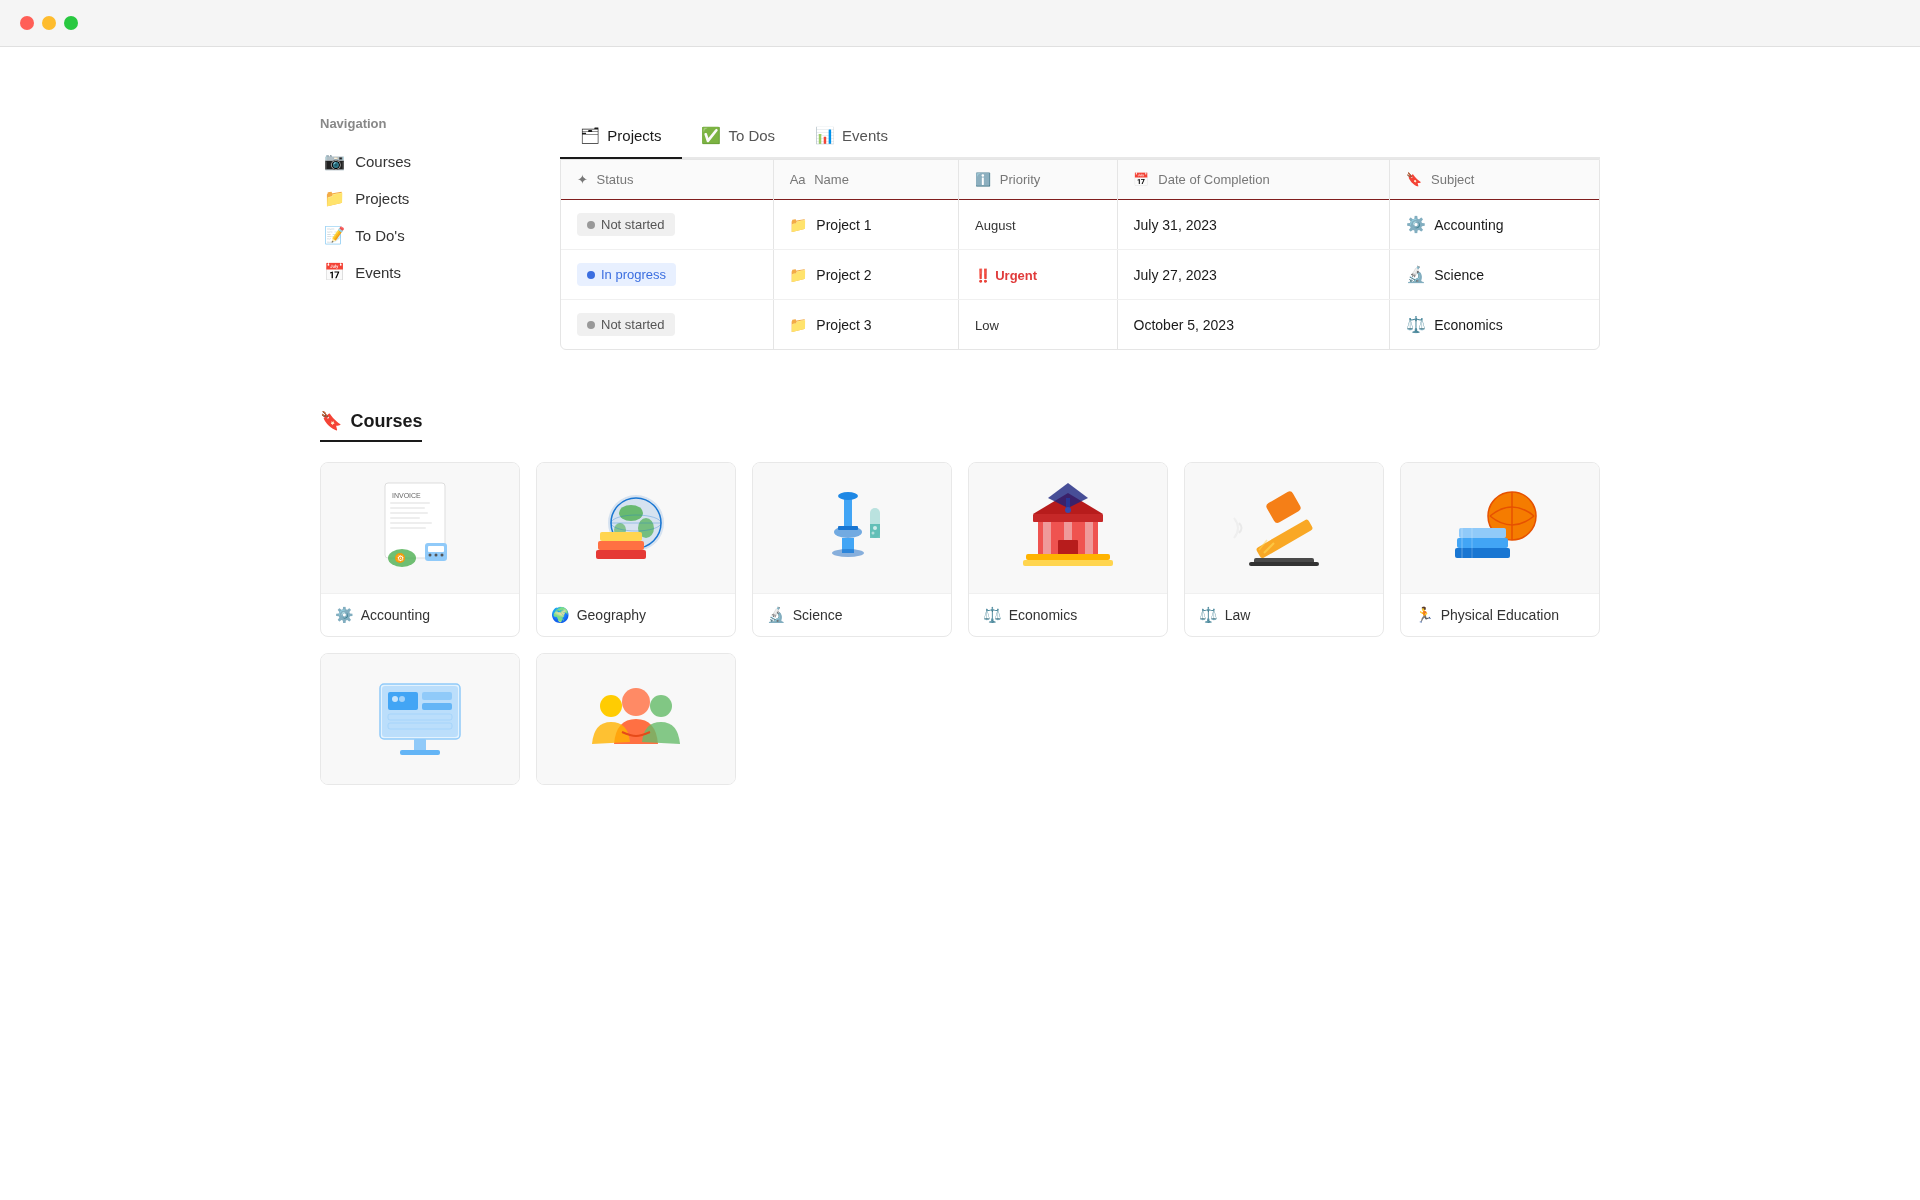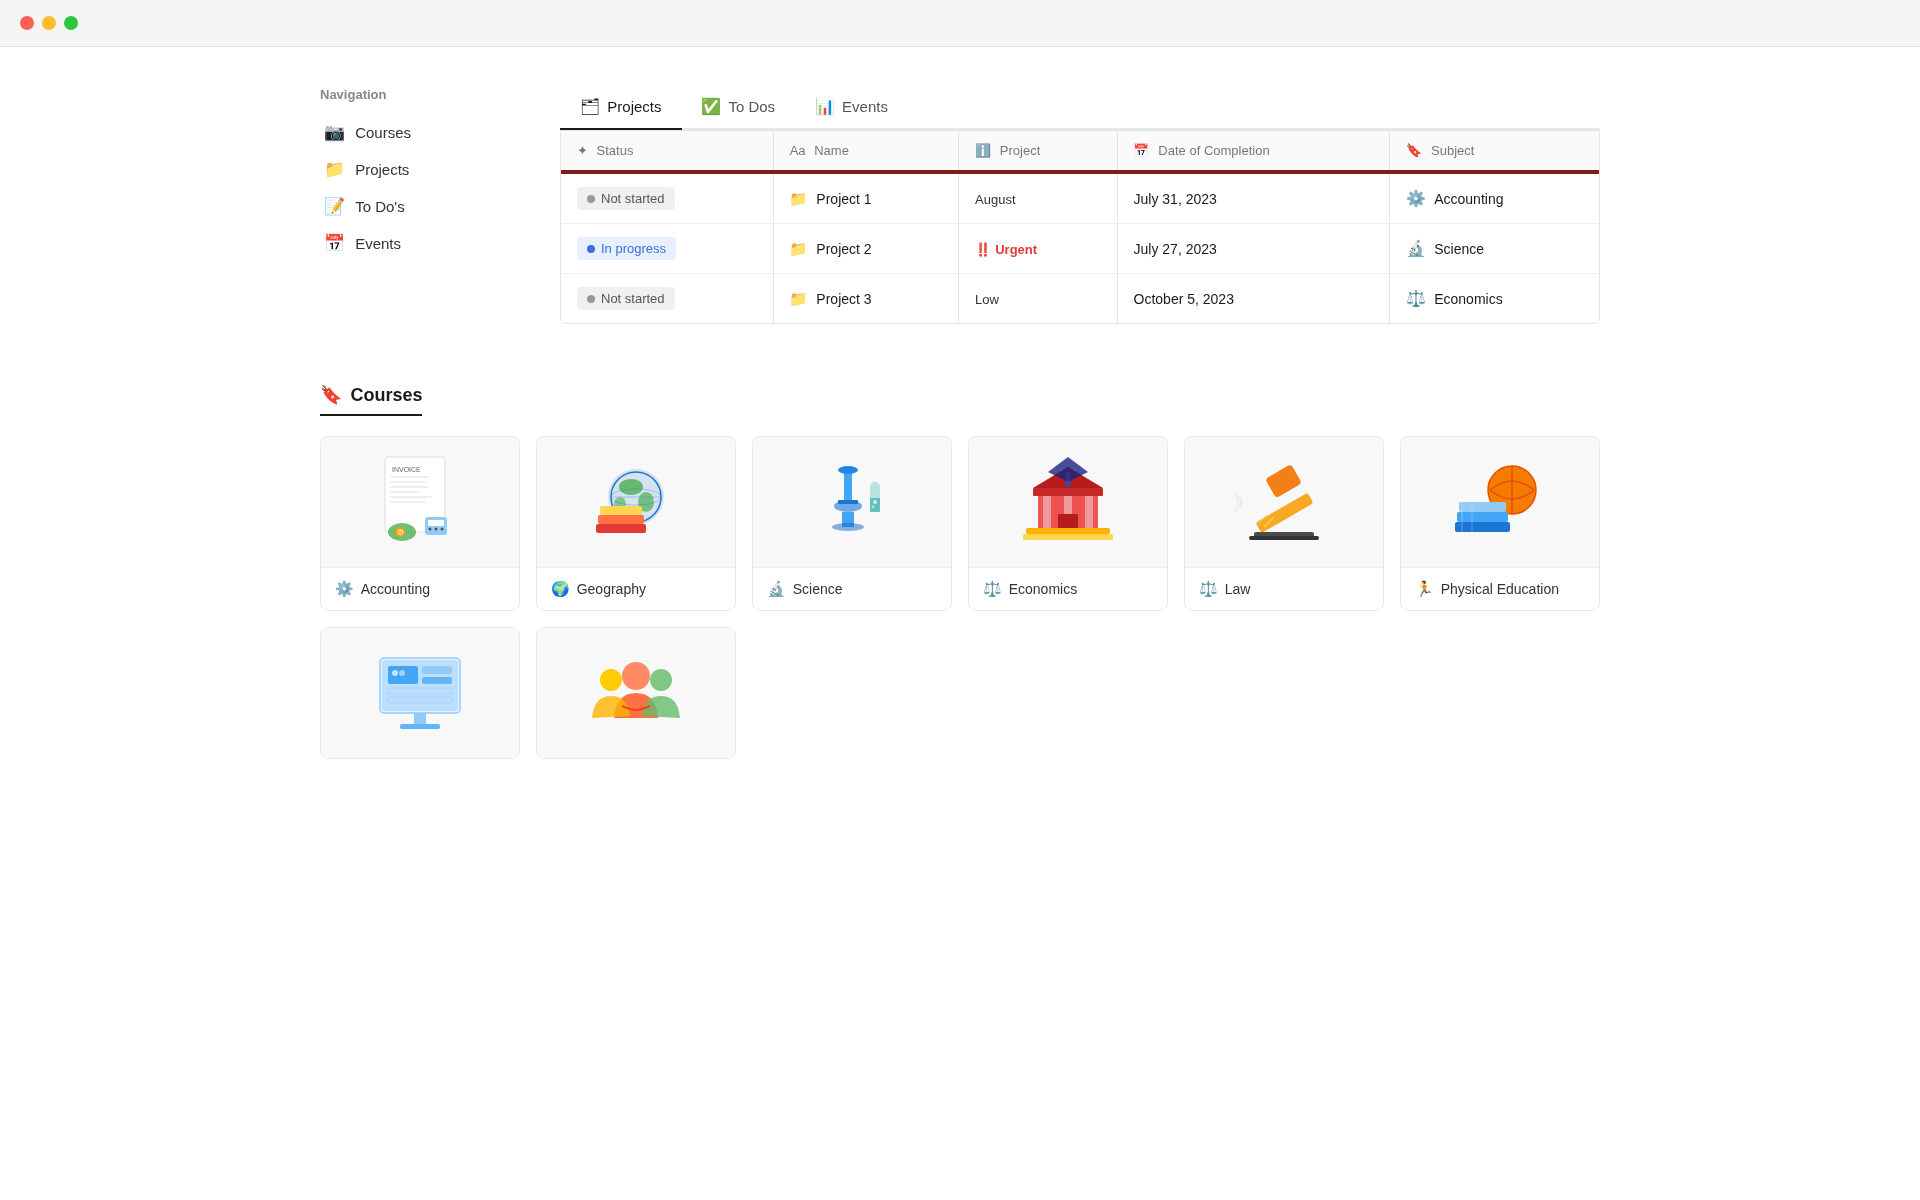--- a/index.html
+++ b/index.html
@@ -45,20 +45,21 @@
       font-size: 38px;
       font-weight: 800;
       color: #1a1a1a;
       margin-bottom: 40px;
     }
 
     
     .nav-section {
       display: flex;
       gap: 80px;
+      margin-top: 29px;
     }
     .nav-sidebar {
       min-width: 160px;
     }
     .nav-label {
       font-size: 13px;
       color: #888;
       font-weight: 600;
       margin-bottom: 14px;
       text-transform: none;
@@ -111,21 +112,21 @@
       overflow: hidden;
       margin-top: 0;
     }
     table {
       width: 100%;
       border-collapse: collapse;
       font-size: 14px;
     }
     thead tr {
       background: #fafafa;
-      border-bottom: 4px solid #7f1d1d;
+      border-bottom: 1px solid #7f1d1d;
     }
     th {
       padding: 12px 16px;
       text-align: left;
       font-weight: 500;
       color: #777;
       font-size: 13px;
       border-right: 1px solid #e5e5e5;
     }
     th:last-child { border-right: none; }
@@ -314,21 +315,21 @@
               <th>
                 <span class="th-icon">✦</span>
                 <span>Status</span>
               </th>
               <th>
                 <span class="th-icon">Aa</span>
                 <span>Name</span>
               </th>
               <th>
                 <span class="th-icon">ℹ️</span>
-                <span>Project</span>
+                <span>Priority</span>
               </th>
               <th>
                 <span class="th-icon">📅</span>
                 <span>Date of Completion</span>
               </th>
               <th>
                 <span class="th-icon">🔖</span>
                 <span>Subject</span>
               </th>
             </tr>

